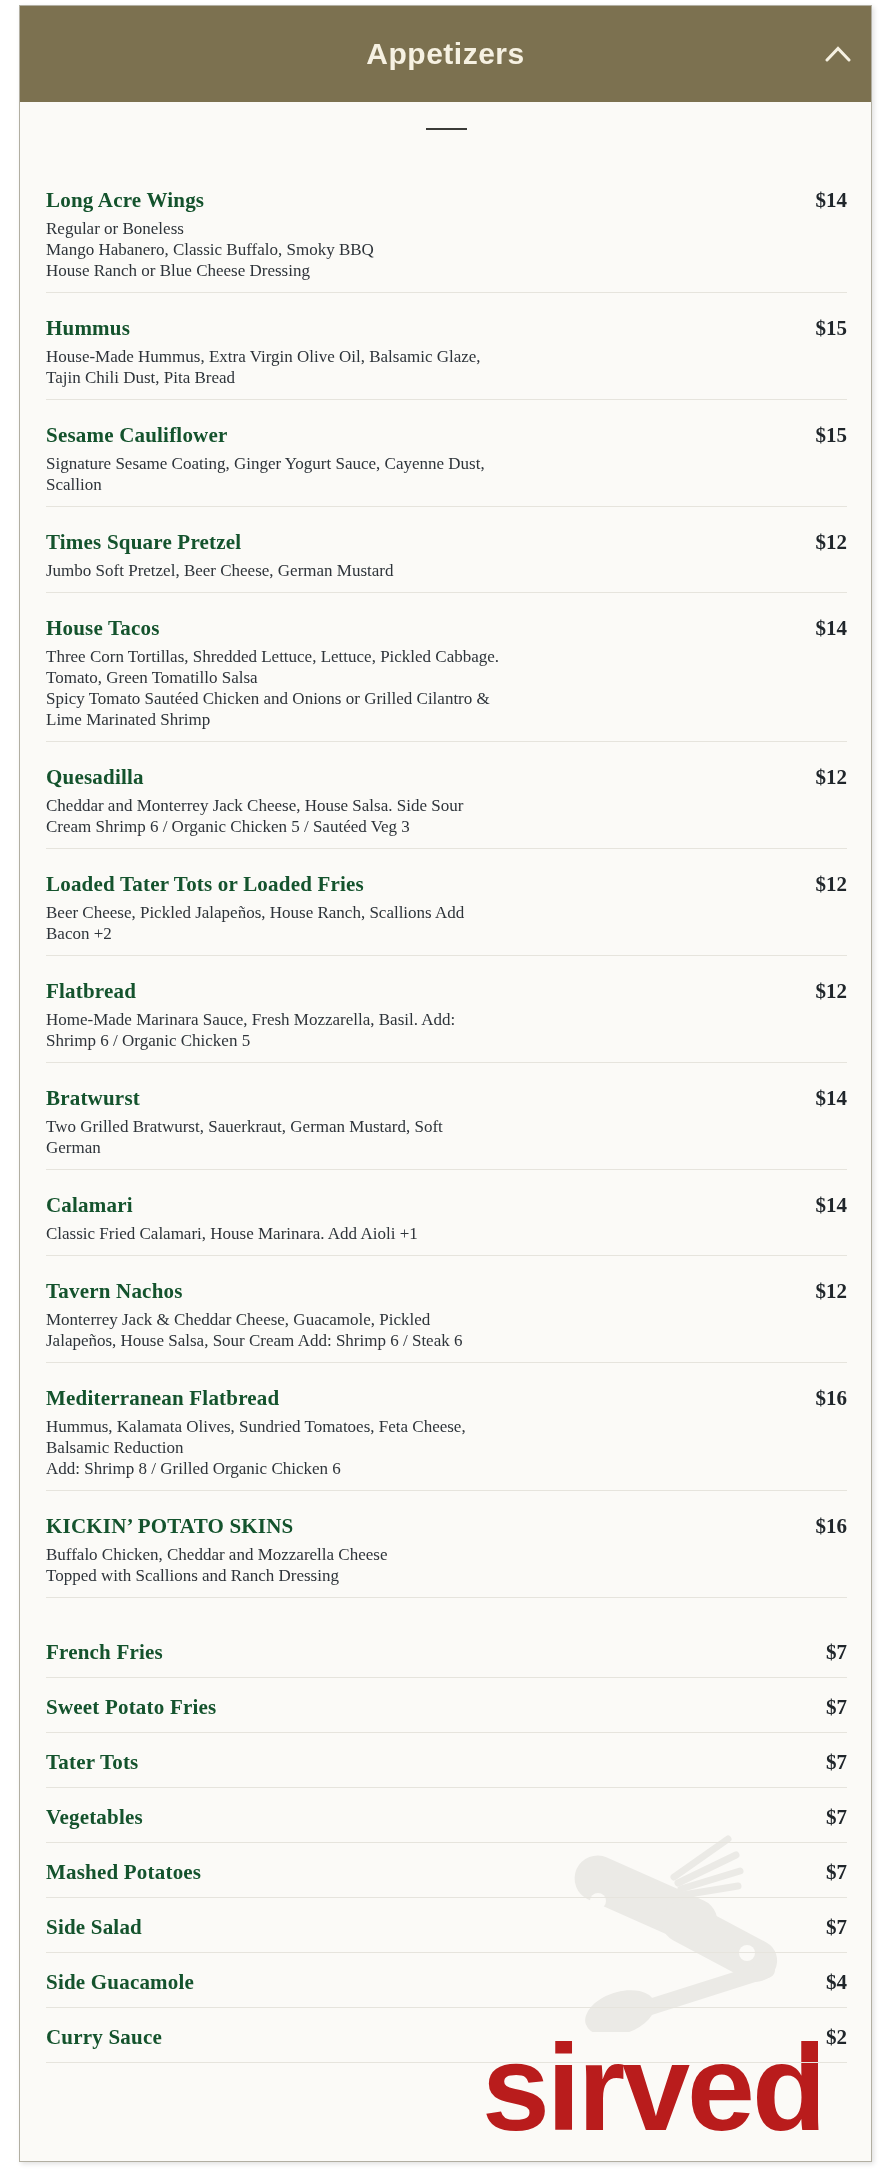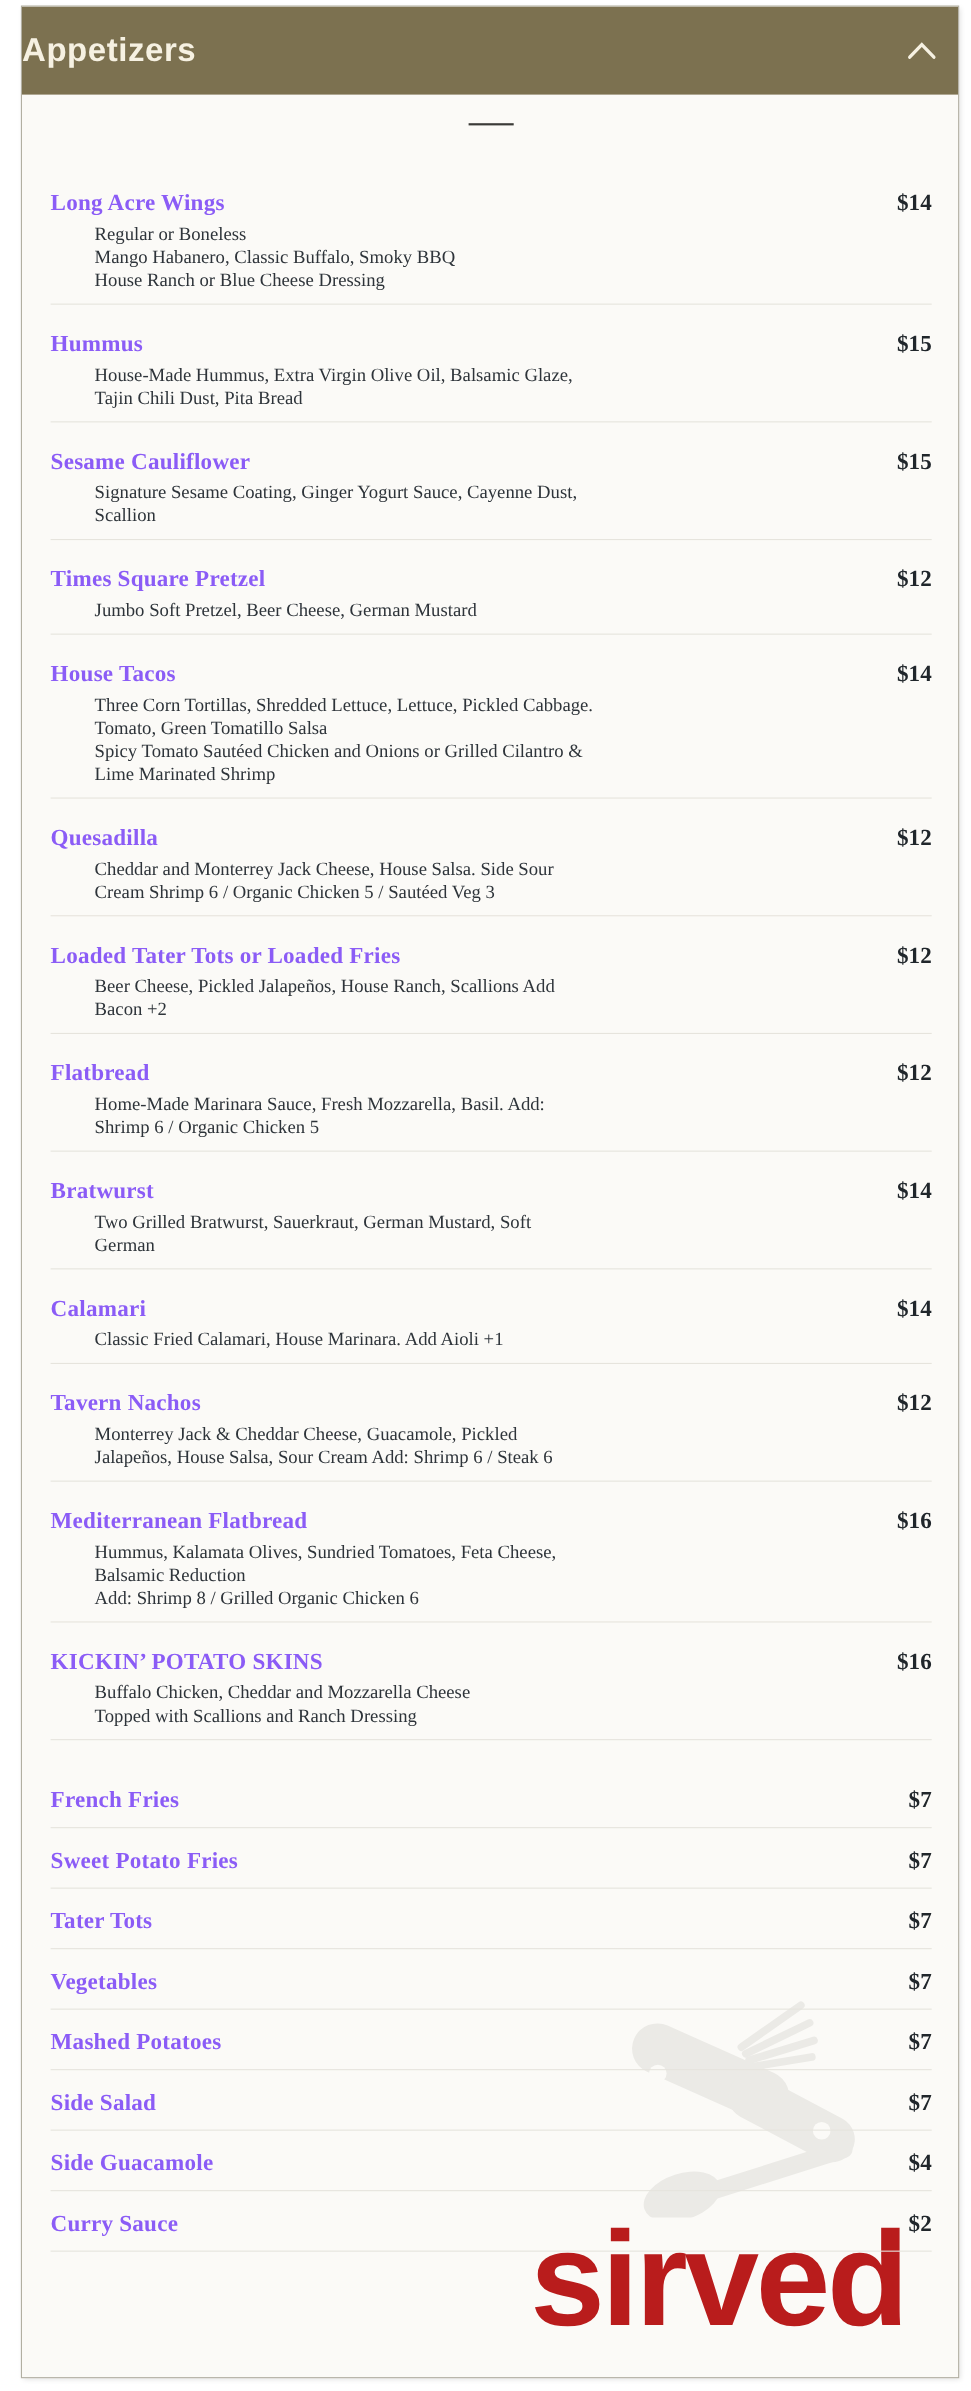--- a/index.html
+++ b/index.html
@@ -12,23 +12,23 @@
   .card {
     position: absolute; left: 19px; top: 5px;
     width: 853px; height: 2157px;
     box-sizing: border-box;
     background: #fbfaf7;
     border: 1px solid #b2afa2;
     box-shadow: 2px 2px 5px rgba(0,0,0,0.12);
     overflow: hidden;
   }
   .section-header {
-    height: 80px;
+    height: 96px;
     background: #7c7150;
-    display: flex; align-items: center; justify-content: flex-start;
+    display: flex; align-items: center; justify-content: center;
     position: relative;
     cursor: pointer;
   }
   .header-title {
     font-family: "Liberation Sans", sans-serif;
     font-size: 30px; font-weight: 700;
     color: #f6f1e2; letter-spacing: 0.5px;
   }
   .chevron {
     position: absolute; right: 20px; top: 50%;
@@ -55,31 +55,30 @@
   .menu-item {
     padding: 22px 0 11px;
     border-bottom: 1px solid #e6e4dd;
   }
   #side-items .menu-item { padding: 16px 0 12px; }
   .row {
     display: flex; justify-content: space-between; align-items: baseline;
   }
   .item-name {
     font-size: 21px; line-height: 26px; font-weight: 700;
-    color: #8b5cf6; letter-spacing: 0.2px;
+    color: #14532d; letter-spacing: 0.2px;
   }
   .item-price {
     font-size: 21px; line-height: 26px; font-weight: 700;
     color: #20262b;
   }
   .item-desc { margin-top: 5px; }
   .item-desc div {
     font-size: 17px; line-height: 21px;
     color: #2e343a;
-    margin-left: 40px;
   }
   .watermark-icon {
     position: absolute; left: 542px; top: 1697px;
     width: 250px; height: 207px;
     z-index: 0;
   }
   .watermark-text {
     position: absolute; left: 462px; top: 1890px;
     font-family: "Liberation Sans", sans-serif;
     font-size: 122px; font-weight: 700;

